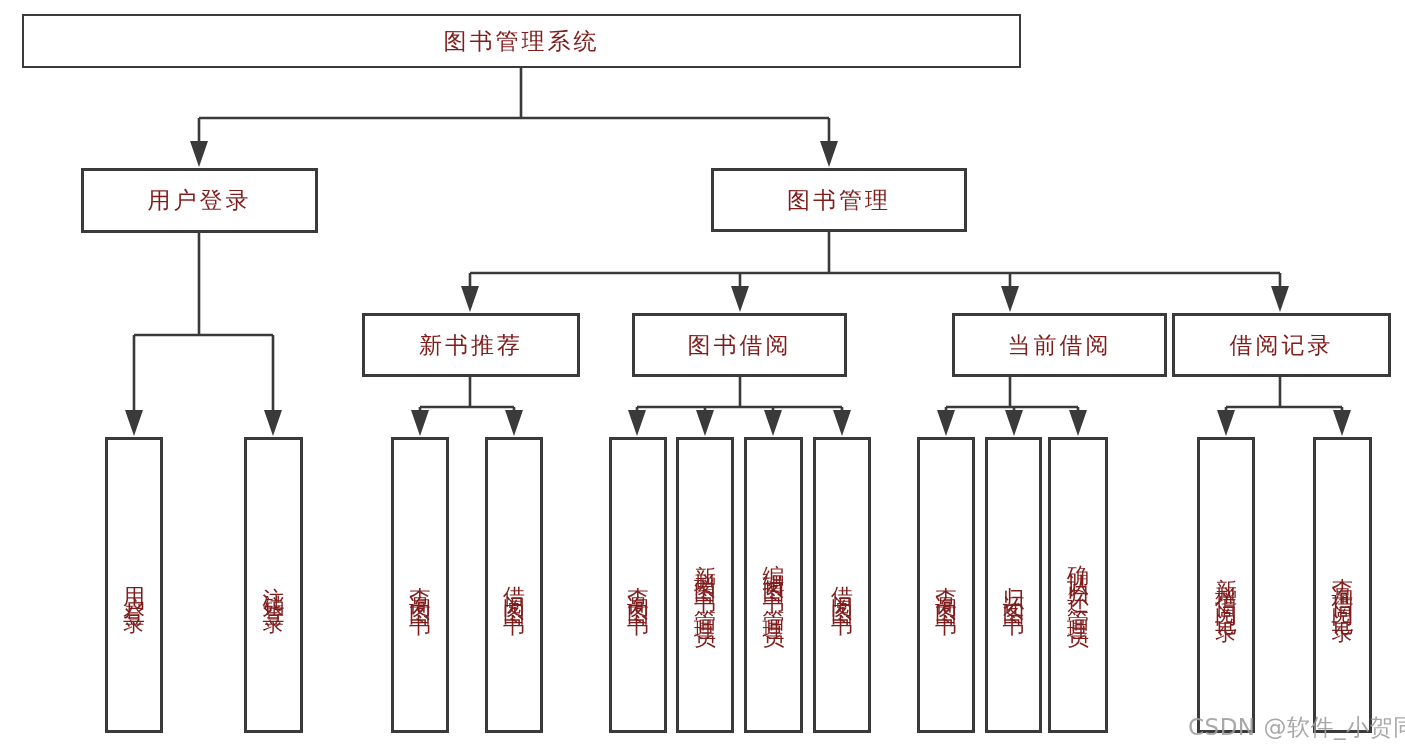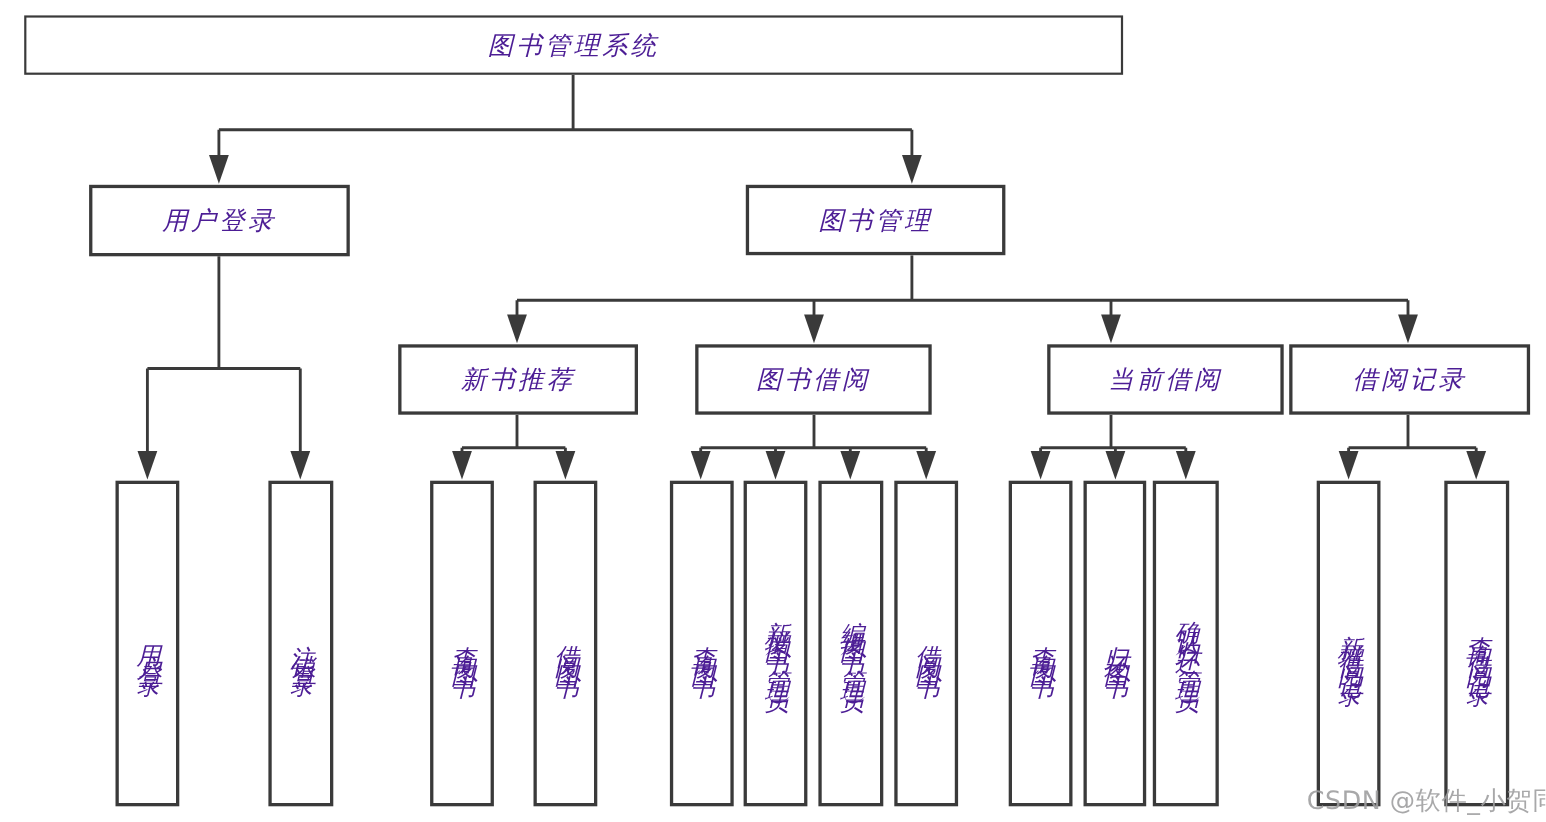--- a/index.html
+++ b/index.html
@@ -14,26 +14,25 @@
   .connectors {
     position: absolute;
     left: 0; top: 0;
     width: 1405px; height: 747px;
   }
   .node {
     position: absolute;
     box-sizing: border-box;
     background: #ffffff;
     border: 3px solid #3a3a3a;
-    color: #4c1d95;
+    color: #7f1d1d;
     display: flex;
     align-items: center;
     justify-content: center;
     text-align: center;
-    font-style: italic;
   }
   .node.root { border-width: 2.5px; font-size: 24px; letter-spacing: 2px; }
   .node.h { font-size: 23px; letter-spacing: 3px; }
   .node.v {
     writing-mode: vertical-rl;
     text-orientation: mixed;
     font-size: 22px;
     letter-spacing: 9px;
     line-height: 1;
     padding-top: 4px;
@@ -90,21 +89,21 @@
       <polygon points="1005,410 1023,410 1014,436"></polygon>
       <polygon points="1069,410 1087,410 1078,436"></polygon>
       <polygon points="1217,410 1235,410 1226,436"></polygon>
       <polygon points="1333,410 1351,410 1342,436"></polygon>
     </g>
   </svg>
 
   <div class="node root h" style="left:22px; top:14px; width:999px; height:54px">图书管理系统</div>
 
   <div class="node h" style="left:81px; top:168px; width:237px; height:65px">用户登录</div>
-  <div class="node h" style="left:678px; top:168px; width:236px; height:64px">图书管理</div>
+  <div class="node h" style="left:711px; top:168px; width:256px; height:64px">图书管理</div>
 
   <div class="node h" style="left:632px; top:313px; width:215px; height:64px">图书借阅</div>
   <div class="node h" style="left:362px; top:313px; width:218px; height:64px">新书推荐</div>
   <div class="node h" style="left:952px; top:313px; width:215px; height:64px">当前借阅</div>
   <div class="node h" style="left:1172px; top:313px; width:219px; height:64px">借阅记录</div>
 
   <div class="node v" style="left:105px; top:437px; width:58px; height:296px">用户登录</div>
   <div class="node v" style="left:244px; top:437px; width:59px; height:296px">注销登录</div>
 
   <div class="node v" style="left:391px; top:437px; width:58px; height:296px">查询图书</div>

